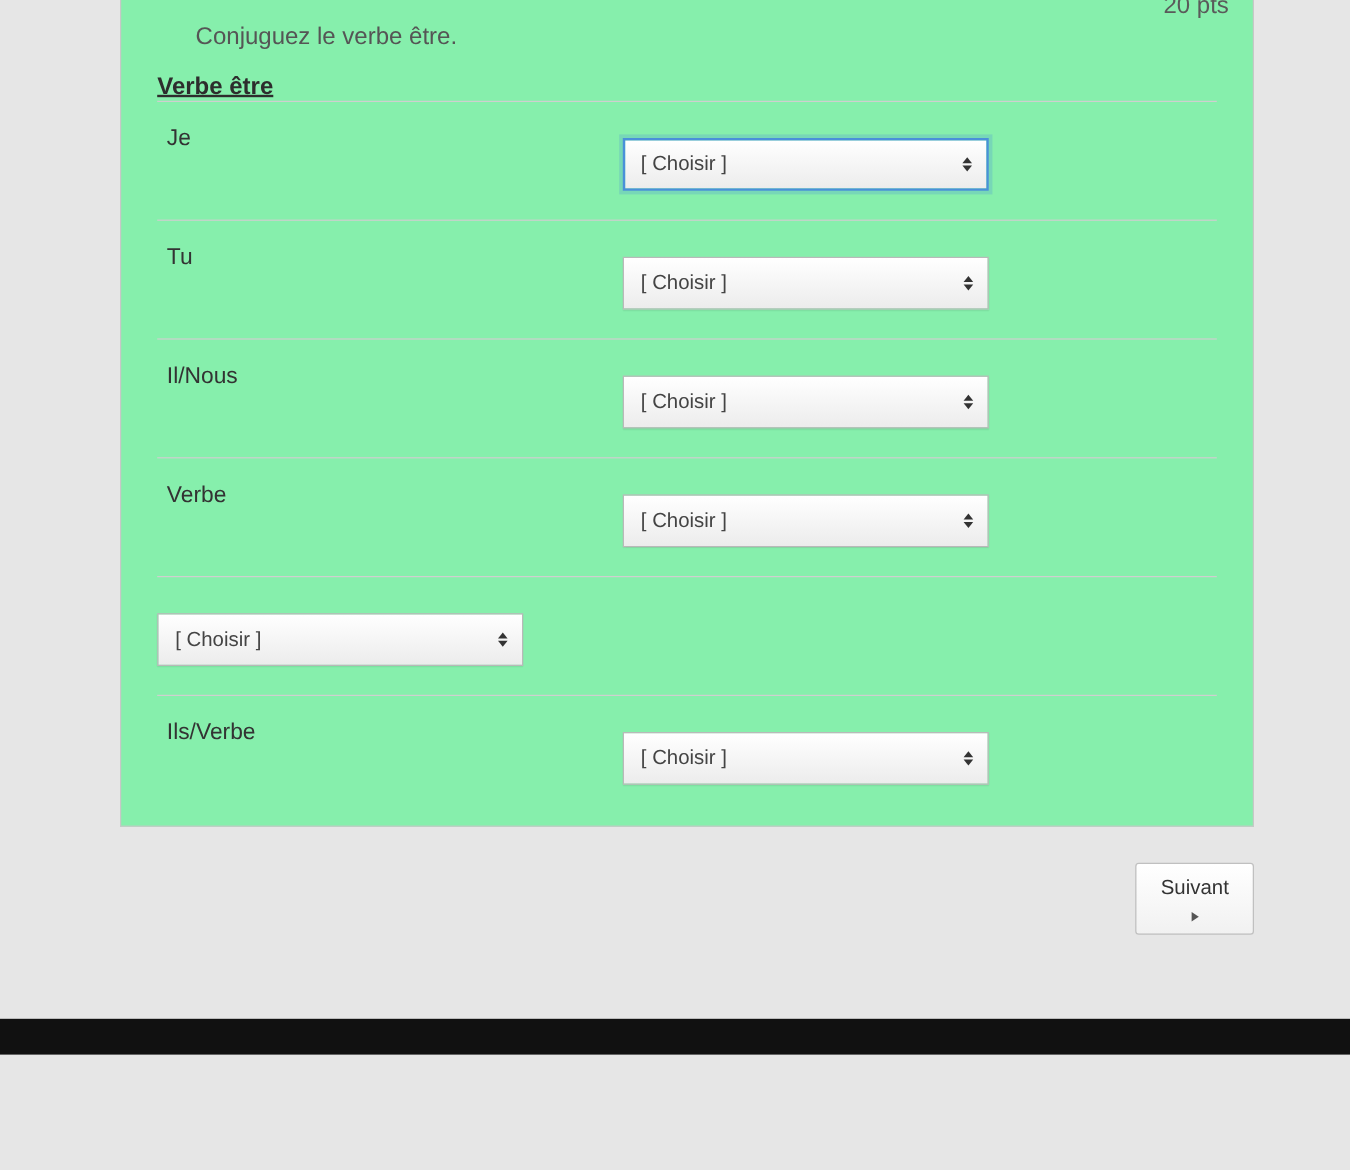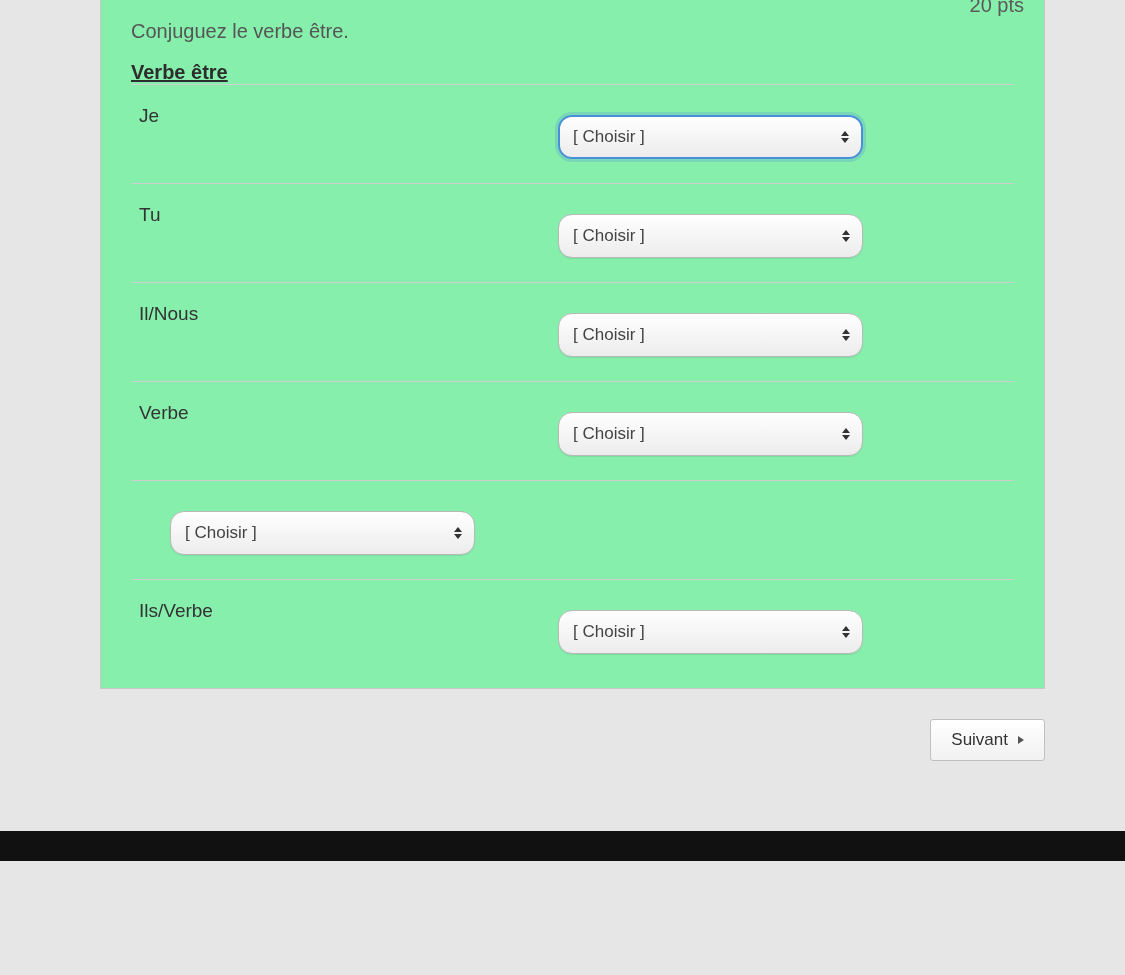--- a/index.html
+++ b/index.html
@@ -33,20 +33,21 @@
       font-weight: 400;
     }
     .question-body {
       padding: 20px 30px 10px 30px;
     }
     .instruction {
       font-size: 20px;
       color: #555;
       margin-bottom: 18px;
       font-weight: 400;
+      margin-left: 32px;
     }
     .verb-title {
       font-size: 20px;
       font-weight: 700;
       color: #2d2d2d;
       text-decoration: underline;
     }
     .match-table {
       width: 100%;
     }
@@ -68,29 +69,28 @@
       flex: 1;
       display: flex;
       padding-top: 12px;
     }
     .select-box {
       position: relative;
       width: 305px;
       height: 44px;
       background: linear-gradient(#ffffff, #ececec);
       border: 1px solid #b9b9b9;
-      border-radius: 14px;
+      border-radius: 0;
       display: flex;
       align-items: center;
       padding: 0 36px 0 14px;
       font-size: 17px;
       color: #444;
       cursor: pointer;
       box-shadow: 0 1px 1px rgba(0,0,0,0.08);
-      margin-left: 39px;
     }
     .select-box.focused {
       border: 2px solid #4a90d9;
       box-shadow: 0 0 0 3px rgba(74,144,217,0.25);
       padding-left: 13px;
     }
     .select-arrows {
       position: absolute;
       right: 12px;
       top: 50%;
@@ -120,20 +120,21 @@
       background: linear-gradient(#ffffff, #f1f1f1);
       border: 1px solid #c0c0c0;
       padding: 10px 20px;
       font-size: 17px;
       color: #333;
       cursor: pointer;
       border-radius: 3px;
       display: flex;
       align-items: center;
       gap: 10px;
+      flex-direction: column;
     }
     .next-btn .triangle-right {
       width: 0;
       height: 0;
       border-top: 4px solid transparent;
       border-bottom: 4px solid transparent;
       border-left: 6px solid #555;
     }
     .bottom-bar {
       height: 30px;

